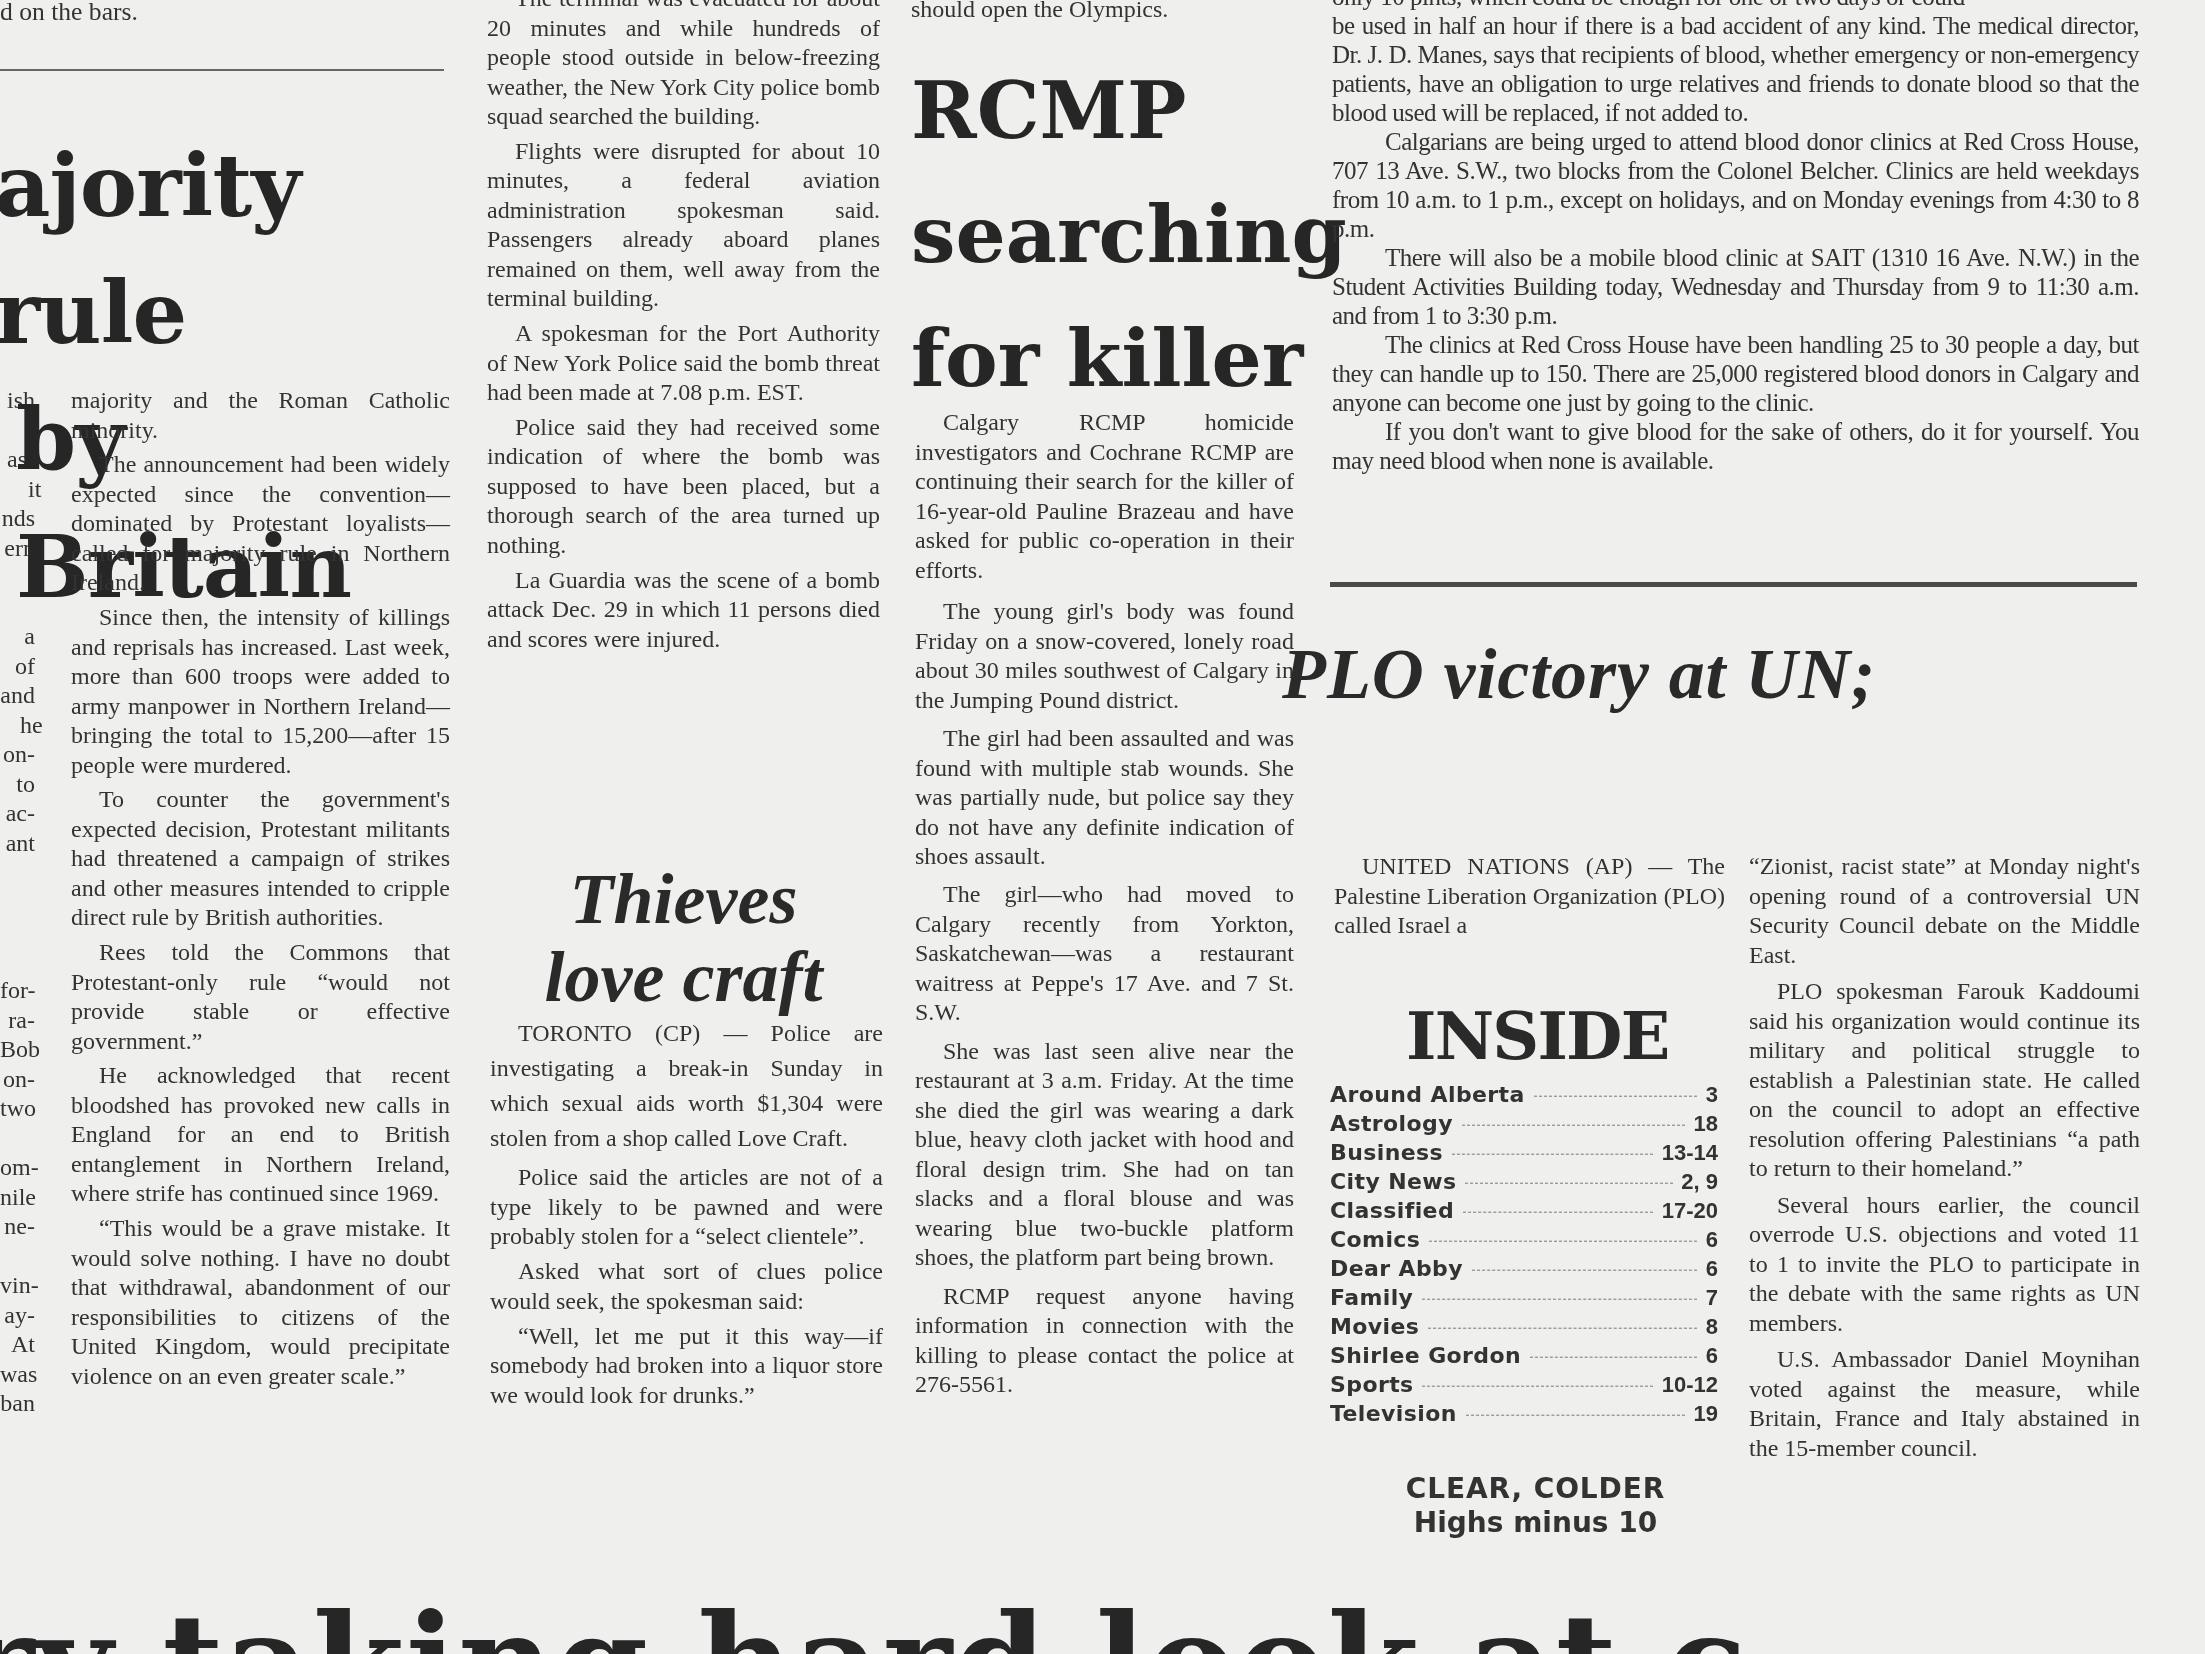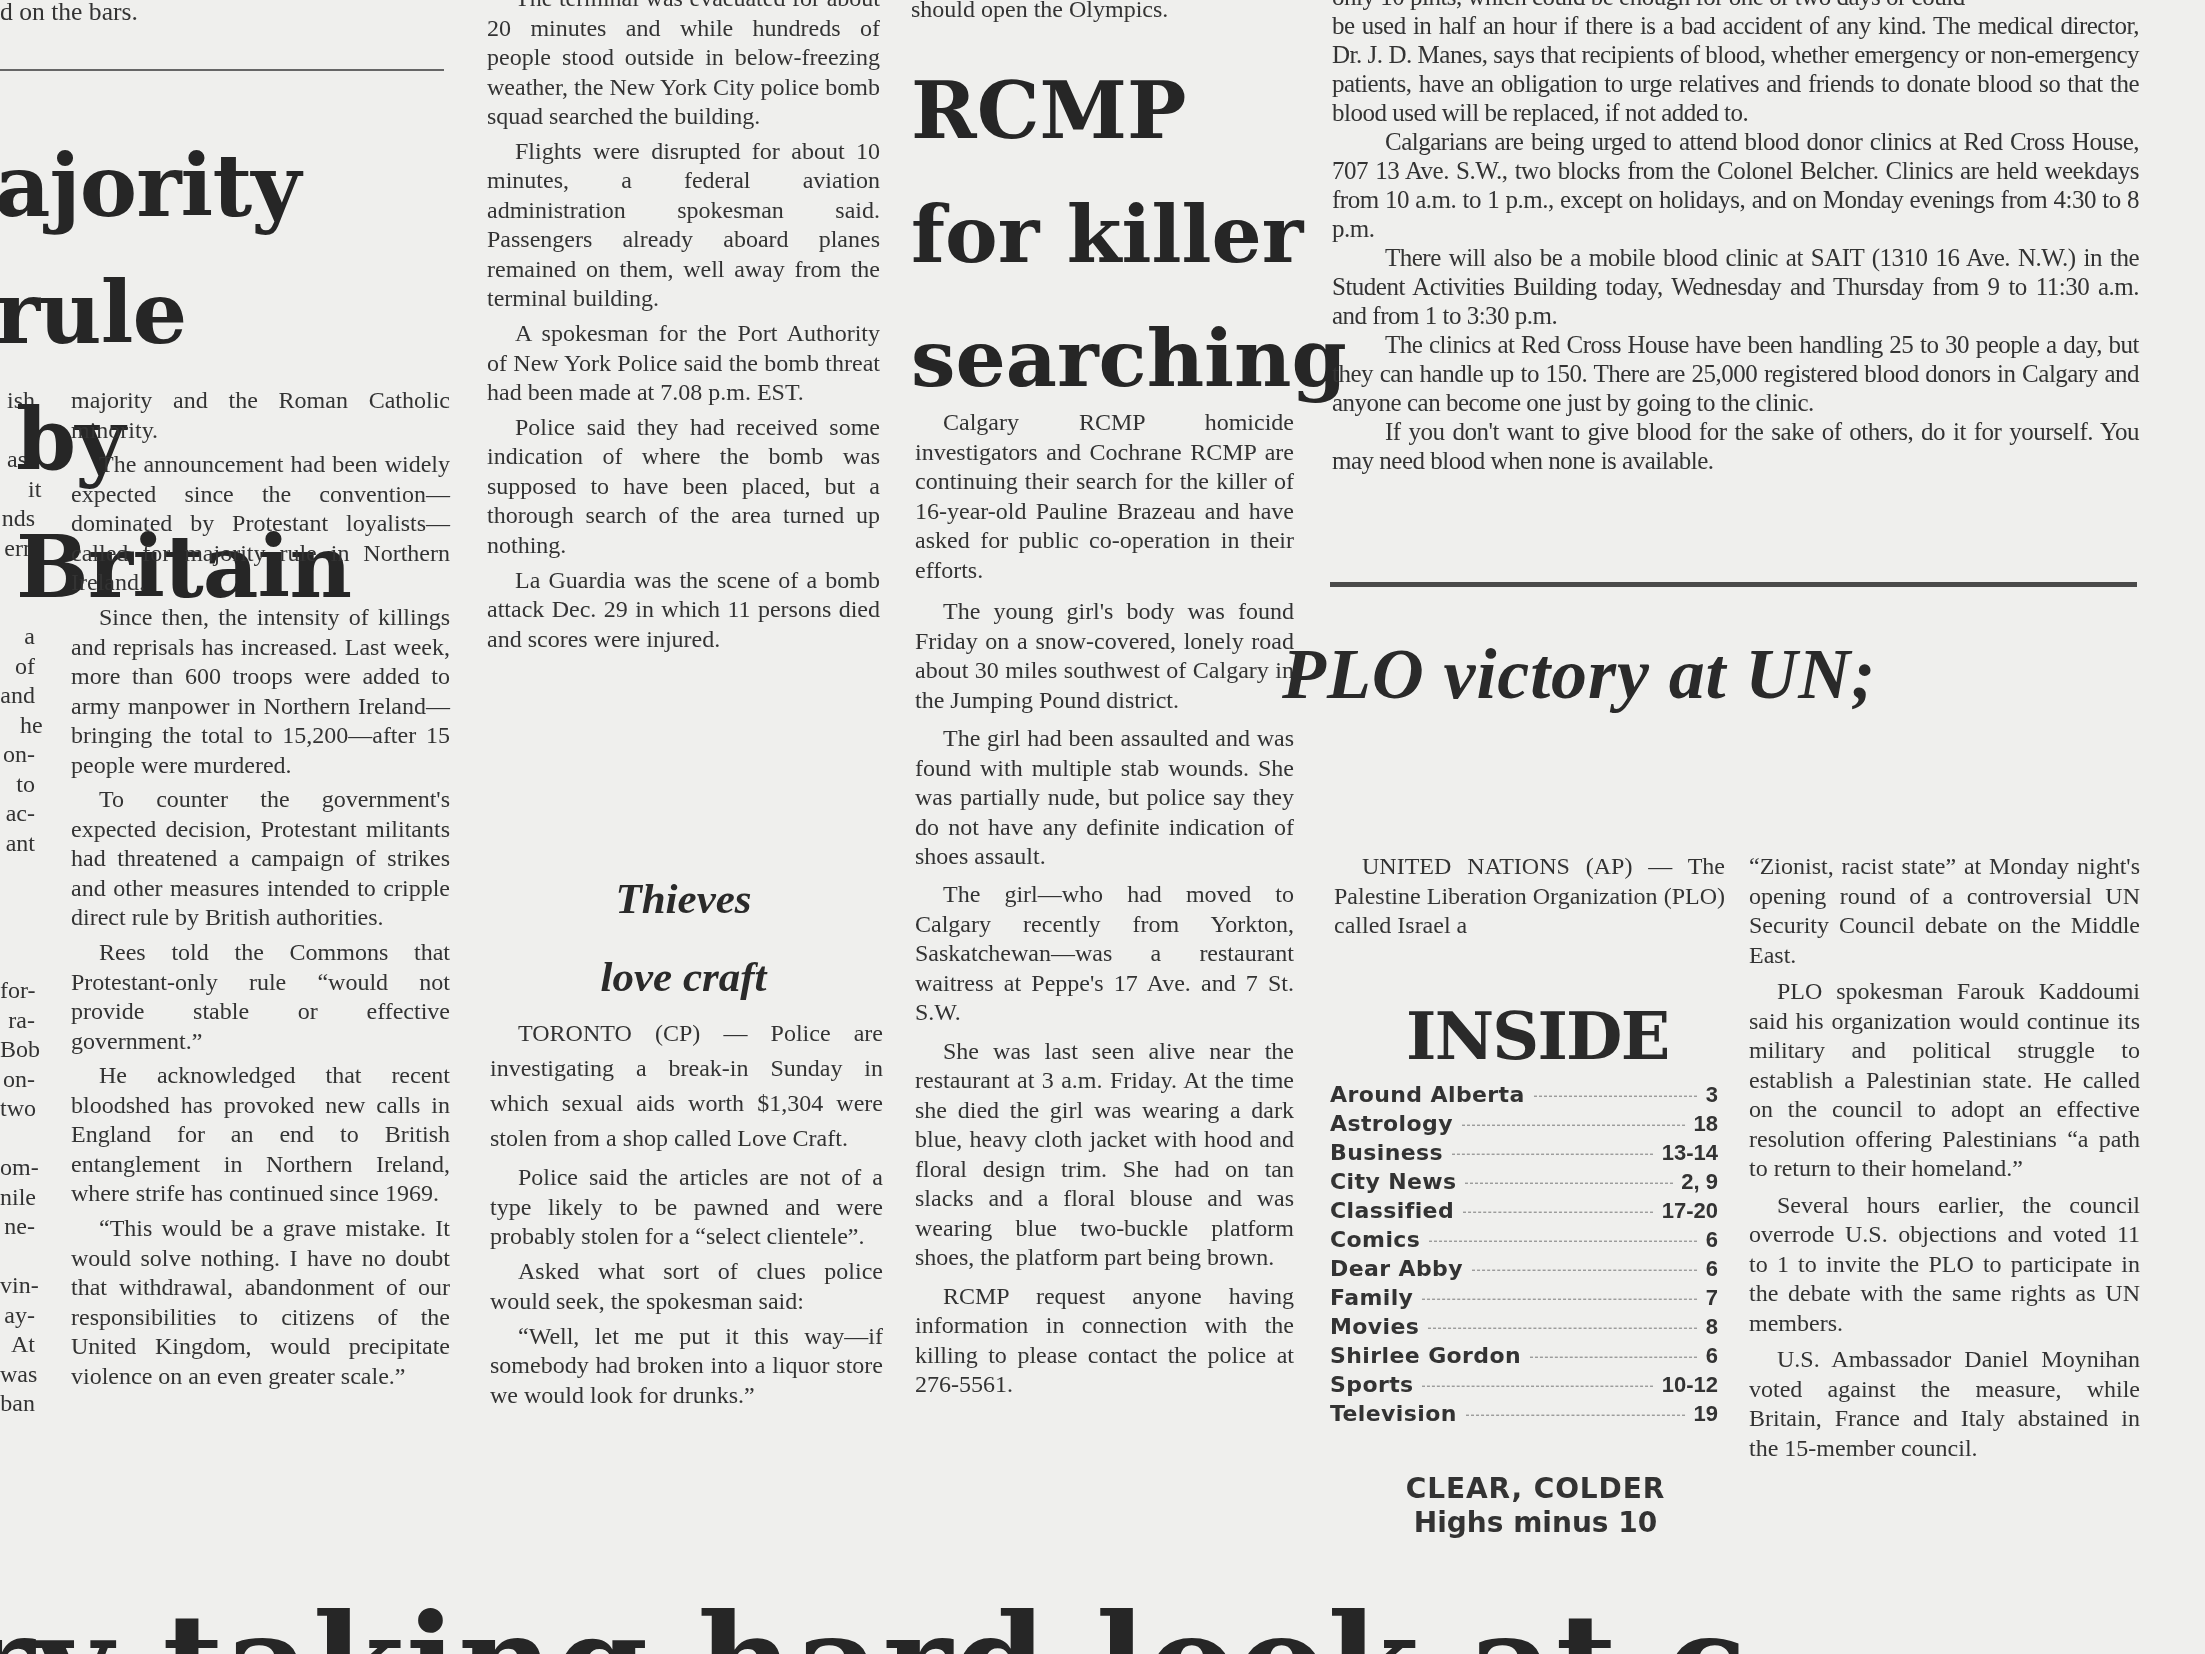--- a/index.html
+++ b/index.html
@@ -80,36 +80,36 @@
 </div>
 
 <div class="abs body-text" style="left:487px; top:-16px; width:393px;">
   <p>The terminal was evacuated for about 20 minutes and while hundreds of people stood outside in below-freezing weather, the New York City police bomb squad searched the building.</p>
   <p>Flights were disrupted for about 10 minutes, a federal aviation administration spokesman said. Passengers already aboard planes remained on them, well away from the terminal building.</p>
   <p>A spokesman for the Port Authority of New York Police said the bomb threat had been made at 7.08 p.m. EST.</p>
   <p>Police said they had received some indication of where the bomb was supposed to have been placed, but a thorough search of the area turned up nothing.</p>
   <p>La Guardia was the scene of a bomb attack Dec. 29 in which 11 persons died and scores were injured.</p>
 </div>
 
-<div class="abs hl-italic" style="left:487px; top:860px; width:393px; text-align:center; font-size:43px; line-height:78px;">
+<div class="abs hl-italic" style="left:487px; top:860px; width:393px; text-align:center; font-size:72px; line-height:78px;">
   <div>Thieves</div>
   <div>love craft</div>
 </div>
 <div class="abs body-text" style="left:490px; top:1016px; width:393px; line-height:35px;">
   <p>TORONTO (CP) — Police are investigating a break-in Sunday in which sexual aids worth $1,304 were stolen from a shop called Love Craft.</p>
   <p style="line-height:29.6px; margin-top:7px;">Police said the articles are not of a type likely to be pawned and were probably stolen for a “select clientele”.</p>
   <p style="line-height:29.6px;">Asked what sort of clues police would seek, the spokesman said:</p>
   <p style="line-height:29.6px;">“Well, let me put it this way—if somebody had broken into a liquor store we would look for drunks.”</p>
 </div>
 
 <div class="abs body-text" style="left:911px; top:-5.3px; width:393px; text-align:left;">should open the Olympics.</div>
 <div class="abs hl-serif" style="left:911px; top:49px; width:406px; font-size:79px; line-height:124px;">
   <div>RCMP</div>
+  <div>searching</div>
   <div>for killer</div>
-  <div>searching</div>
 </div>
 <div class="abs body-text" style="left:915px; top:408px; width:379px;">
   <p style="margin-bottom:12.4px;">Calgary RCMP homicide investigators and Cochrane RCMP are continuing their search for the killer of 16-year-old Pauline Brazeau and have asked for public co-operation in their efforts.</p>
   <p style="margin-bottom:8.8px;">The young girl's body was found Friday on a snow-covered, lonely road about 30 miles southwest of Calgary in the Jumping Pound district.</p>
   <p style="margin-bottom:8.8px;">The girl had been assaulted and was found with multiple stab wounds. She was partially nude, but police say they do not have any definite indication of shoes assault.</p>
   <p style="margin-bottom:8.8px;">The girl—who had moved to Calgary recently from Yorkton, Saskatchewan—was a restaurant waitress at Peppe's 17 Ave. and 7 St. S.W.</p>
   <p style="margin-bottom:8.8px;">She was last seen alive near the restaurant at 3 a.m. Friday. At the time she died the girl was wearing a dark blue, heavy cloth jacket with hood and floral design trim. She had on tan slacks and a floral blouse and was wearing blue two-buckle platform shoes, the platform part being brown.</p>
   <p>RCMP request anyone having information in connection with the killing to please contact the police at 276-5561.</p>
 </div>
 

